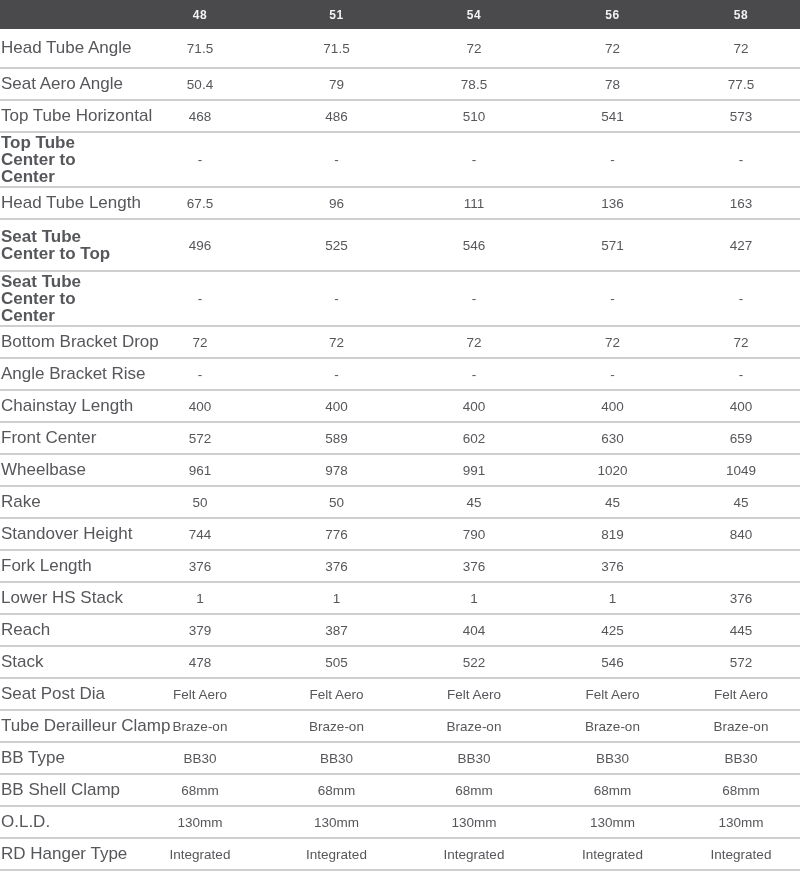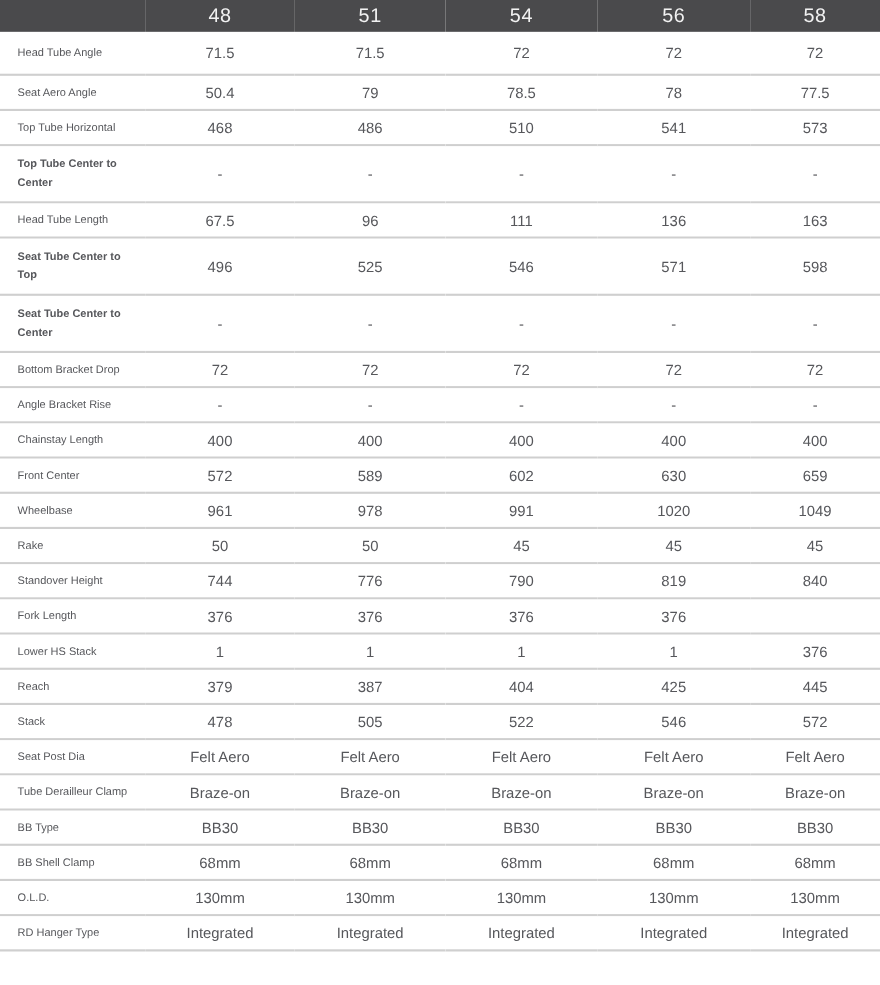--- a/index.html
+++ b/index.html
@@ -13,38 +13,38 @@
   }
   table.geo {
     width: 800px;
     border-collapse: separate;
     border-spacing: 0;
     table-layout: fixed;
   }
   table.geo th {
     background: var(--header-bg, #4a4a4c);
     color: var(--header-text, #f2f2f2);
-    font-weight: 400;
-    font-size: 18px;
+    font-weight: 700;
+    font-size: 12px;
     height: 27px;
     text-align: center;
     vertical-align: middle;
     letter-spacing: 0.5px;
   }
   table.geo td {
     vertical-align: middle;
     color: var(--cell-text, #56575b);
     border-bottom: 2px solid var(--border-light, #cfcfcf);
     height: 28px;
     background: #ffffff;
   }
   td.label {
     text-align: left;
-    padding-left: 16px;
-    font-size: 10px;
+    padding-left: 1px;
+    font-size: 17px;
     white-space: nowrap;
     overflow: visible;
   }
   tr.wrap td.label {
     white-space: normal;
     line-height: 17px;
     padding-right: 2px;
     font-weight: bold;
   }
   td.value {
@@ -122,21 +122,21 @@
         <td class="value shade">111</td>
         <td class="value">136</td>
         <td class="value shade">163</td>
       </tr>
       <tr class="wrap">
         <td class="label">Seat Tube Center to Top</td>
         <td class="value shade">496</td>
         <td class="value">525</td>
         <td class="value shade">546</td>
         <td class="value">571</td>
-        <td class="value shade">598</td>
+        <td class="value shade">427</td>
       </tr>
       <tr class="wrap">
         <td class="label">Seat Tube Center to Center</td>
         <td class="value shade">-</td>
         <td class="value">-</td>
         <td class="value shade">-</td>
         <td class="value">-</td>
         <td class="value shade">-</td>
       </tr>
       <tr>

